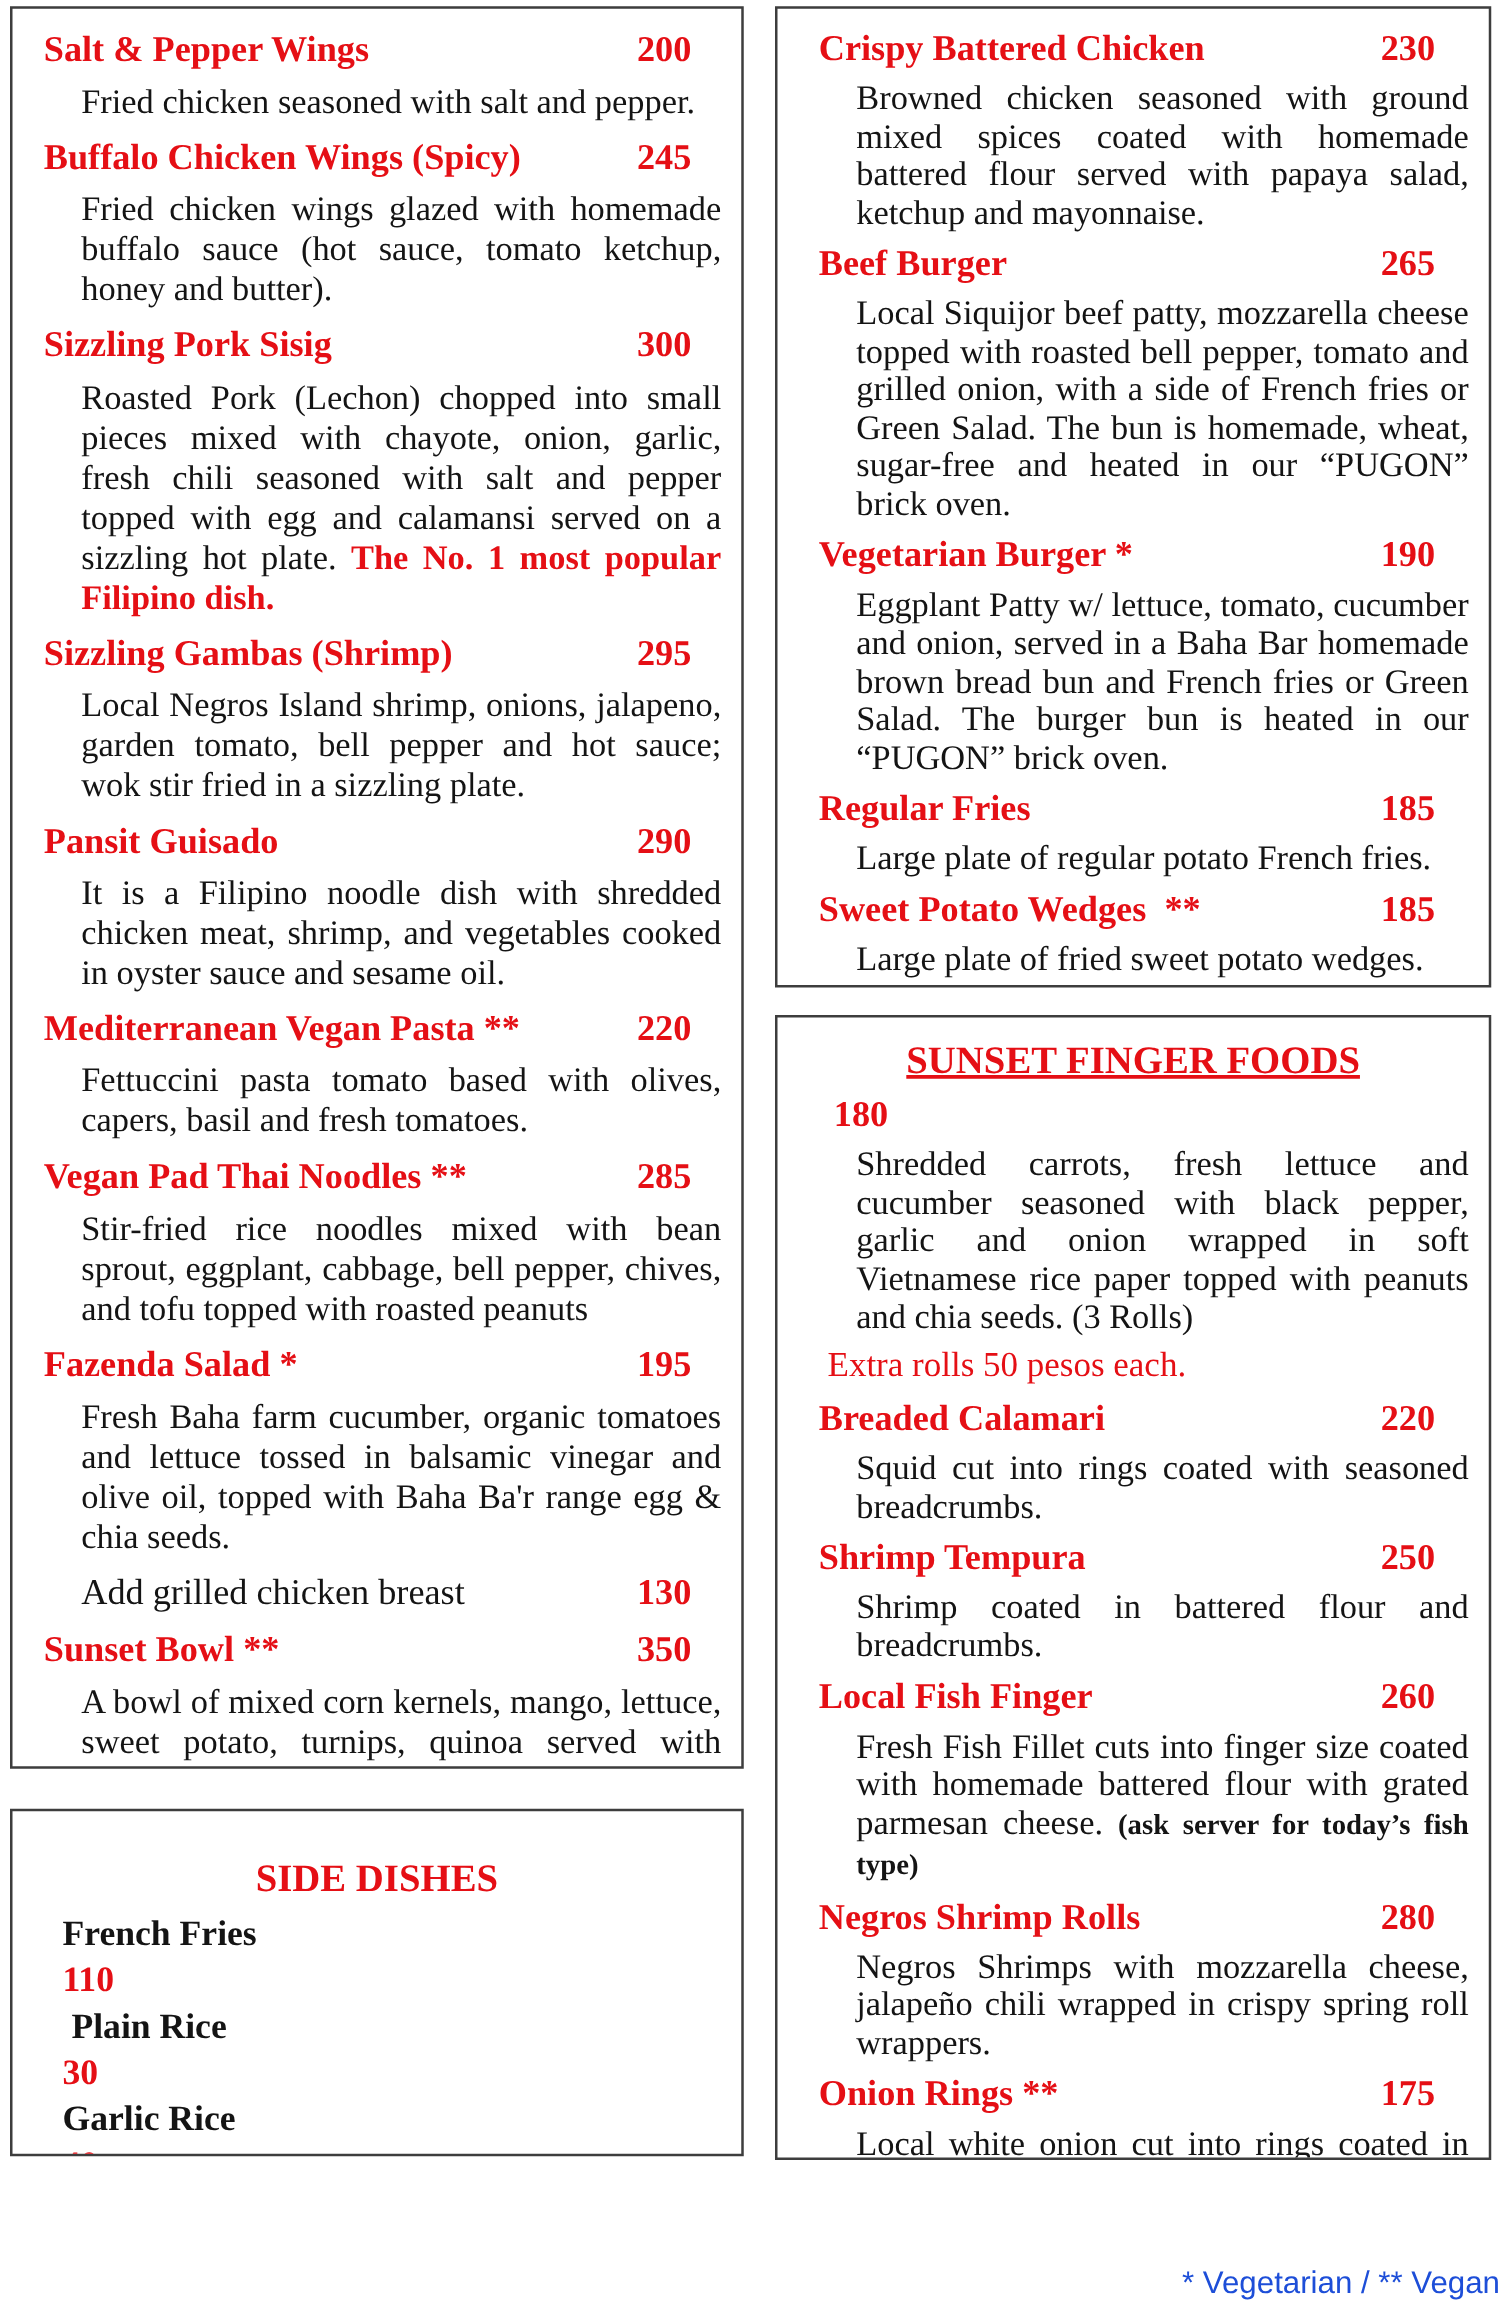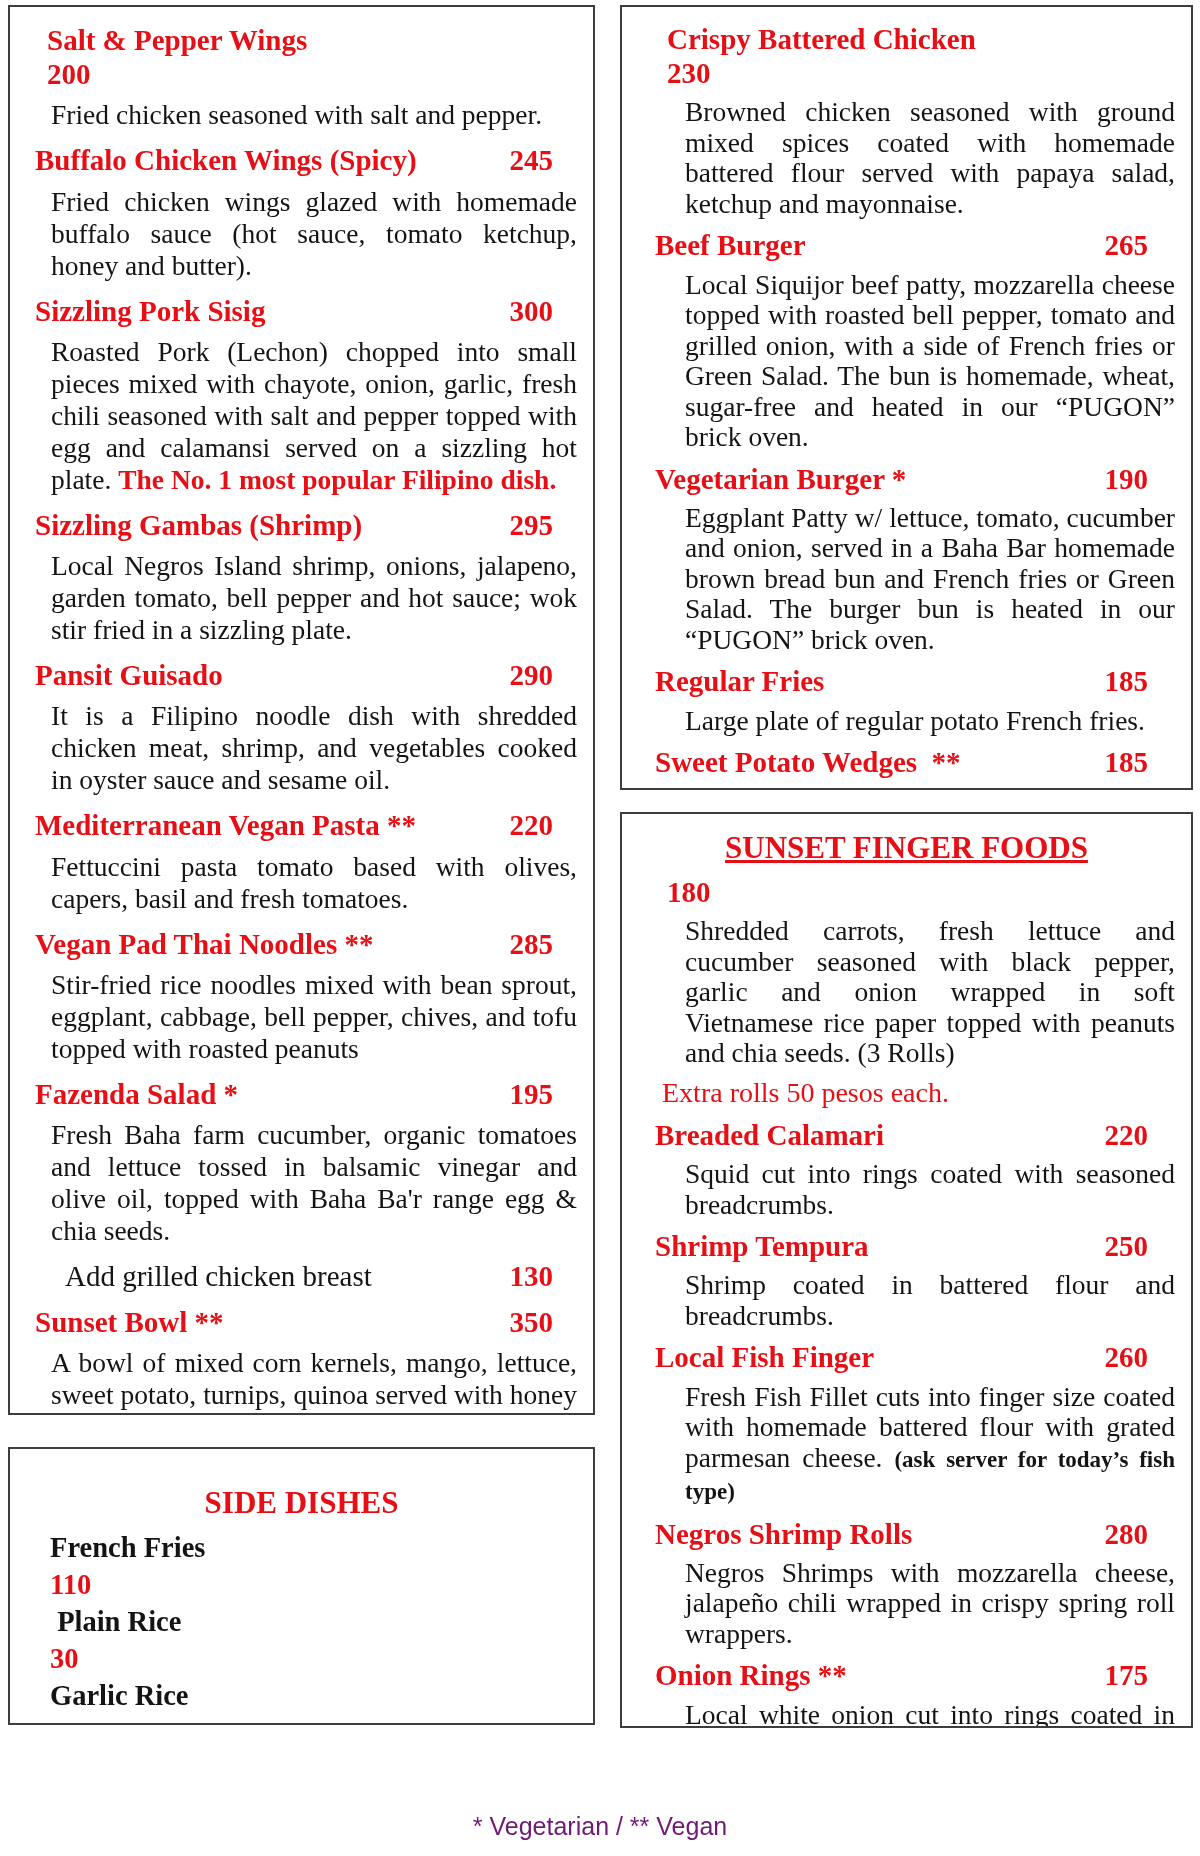--- a/index.html
+++ b/index.html
@@ -14,42 +14,42 @@
   .menu-box{position:absolute;box-sizing:border-box;border:2px solid var(--border);background:#fff;overflow:hidden;}
   #box-mains-left{left:8px;top:5px;width:587px;height:1410px;padding-top:10px;}
   #box-side-dishes{left:8px;top:1447px;width:587px;height:278px;padding-top:24px;}
   #box-mains-right{left:620px;top:5px;width:573px;height:785px;padding-top:6px;}
   #box-finger-foods{left:620px;top:812px;width:573px;height:916px;padding-top:4px;}
 
   .items{display:block;}
   .item-row{display:flex;justify-content:space-between;align-items:baseline;margin:12px 40px 0 25px;
             font-weight:bold;font-size:29px;line-height:1.18;color:var(--red);}
   #box-mains-right .item-row,#box-finger-foods .item-row{margin:9px 43px 0 33px;}
-  .items > .item-row:first-child{margin-top:6px;flex-direction:column;}
+  .items > .item-row:first-child{margin-top:6px;}
   .item-row.plain{font-weight:normal;color:var(--ink);margin-left:55px;}
   .item-name{white-space:pre;}
   .item-price{font-weight:bold;color:var(--red);margin-left:12px;}
 
-  .item-desc{margin:8px 16px 0 41px;font-size:27.5px;line-height:32px;text-align:justify;color:var(--ink);}
+  .item-desc{margin:8px 16px 0 55px;font-size:27.5px;line-height:32px;text-align:justify;color:var(--ink);}
   #box-mains-right .item-desc,#box-finger-foods .item-desc{margin:7px 16px 0 63px;line-height:30.5px;}
   .desc-red{color:var(--red);font-weight:bold;}
   .desc-bold-small{font-weight:bold;font-size:23px;color:var(--ink);}
   .item-note-red{margin:8px 0 0 40px;color:var(--red);font-size:28px;line-height:1.15;}
 
   .section-title{margin:12px 0 2px;text-align:center;font-weight:bold;font-size:31px;color:var(--red);}
   .title-underline{text-decoration:underline;}
 
   .side-rows{margin-top:8px;}
   .side-row{display:flex;justify-content:space-between;align-items:baseline;margin:0 36px 0 28px;
             font-size:28.5px;font-weight:bold;line-height:37px;color:var(--ink);flex-direction:column;}
   .side-row .item-price{color:var(--red);}
   .side-note{margin:14px 8px 0 12px;font-size:28.5px;color:var(--ink);line-height:1.2;}
 
-  .page-footer{position:absolute;left:0;width:1200px;top:1812px;text-align:center;
-               font-family:"Liberation Sans",sans-serif;font-size:25px;color:#701a75;}
+  .page-footer{position:absolute;left:0;width:1200px;top:1812px;text-align:right;
+               font-family:"Liberation Sans",sans-serif;font-size:25px;color:#1d4ed8;}
 </style>
 </head>
 <body>
 
 <div class="page">
 
   <section id="box-mains-left" class="menu-box">
     <div class="items">
         <div class="item-row">
           <span class="item-name">Salt &amp; Pepper Wings</span>

